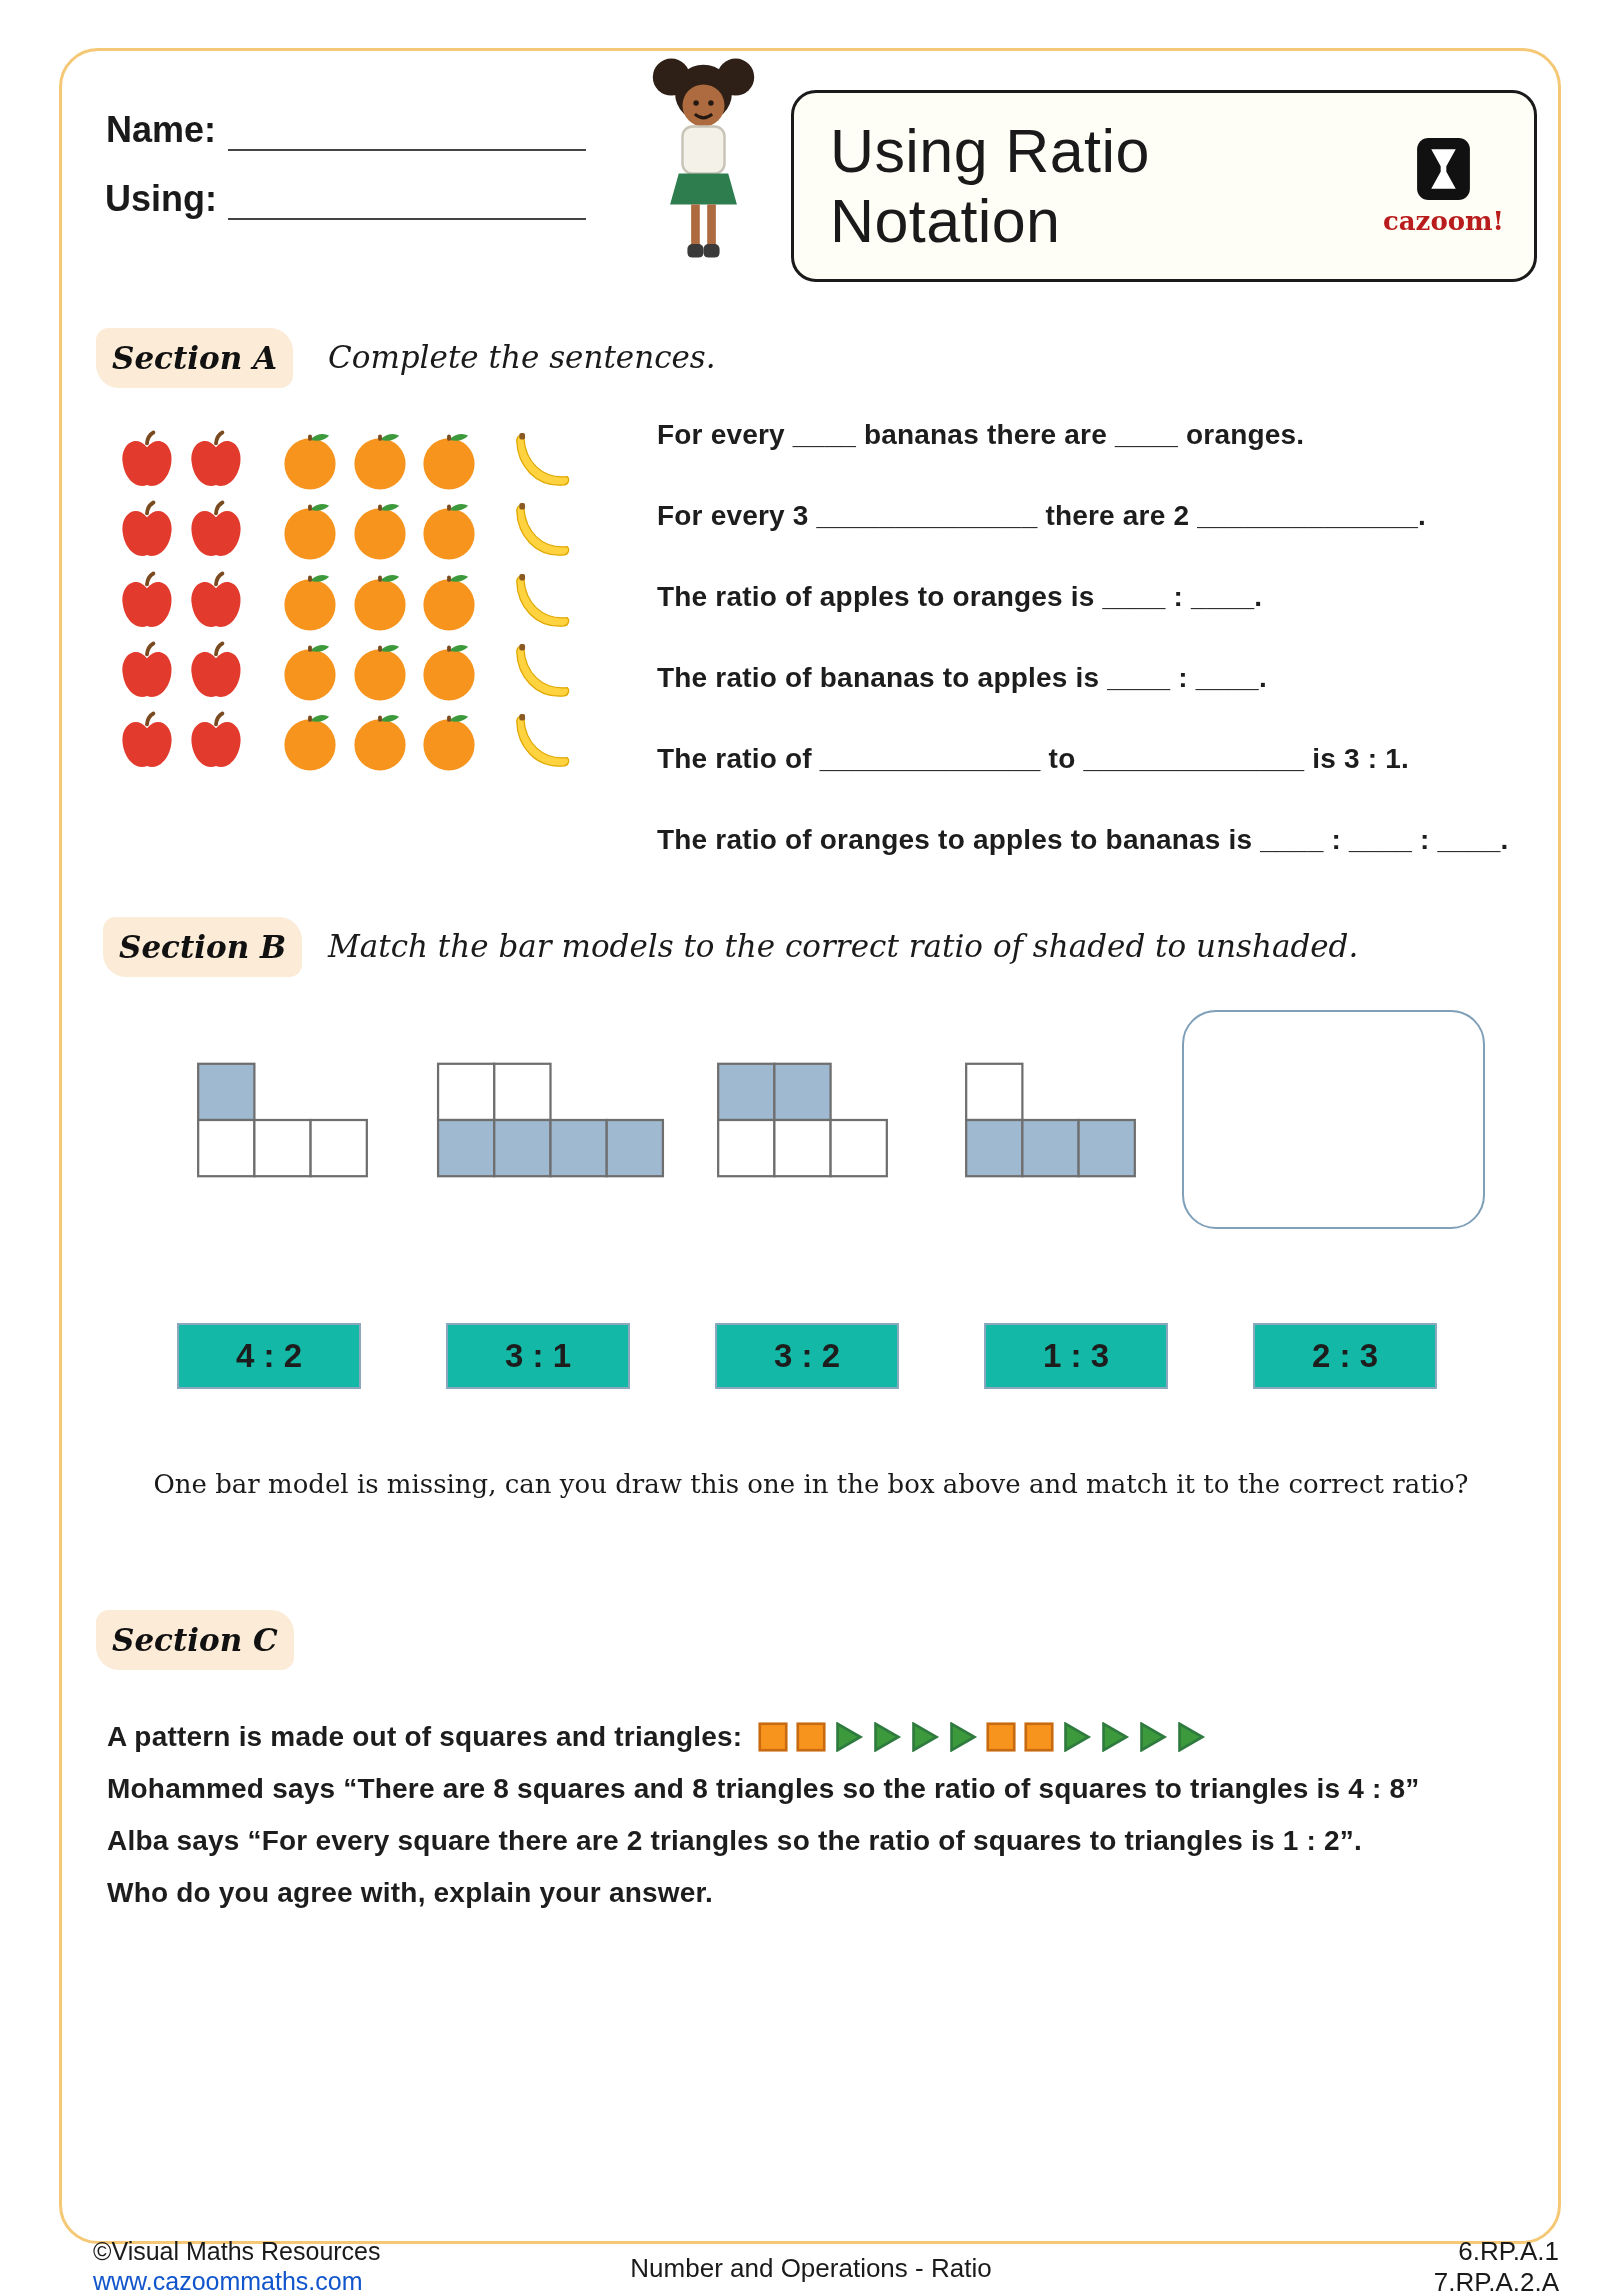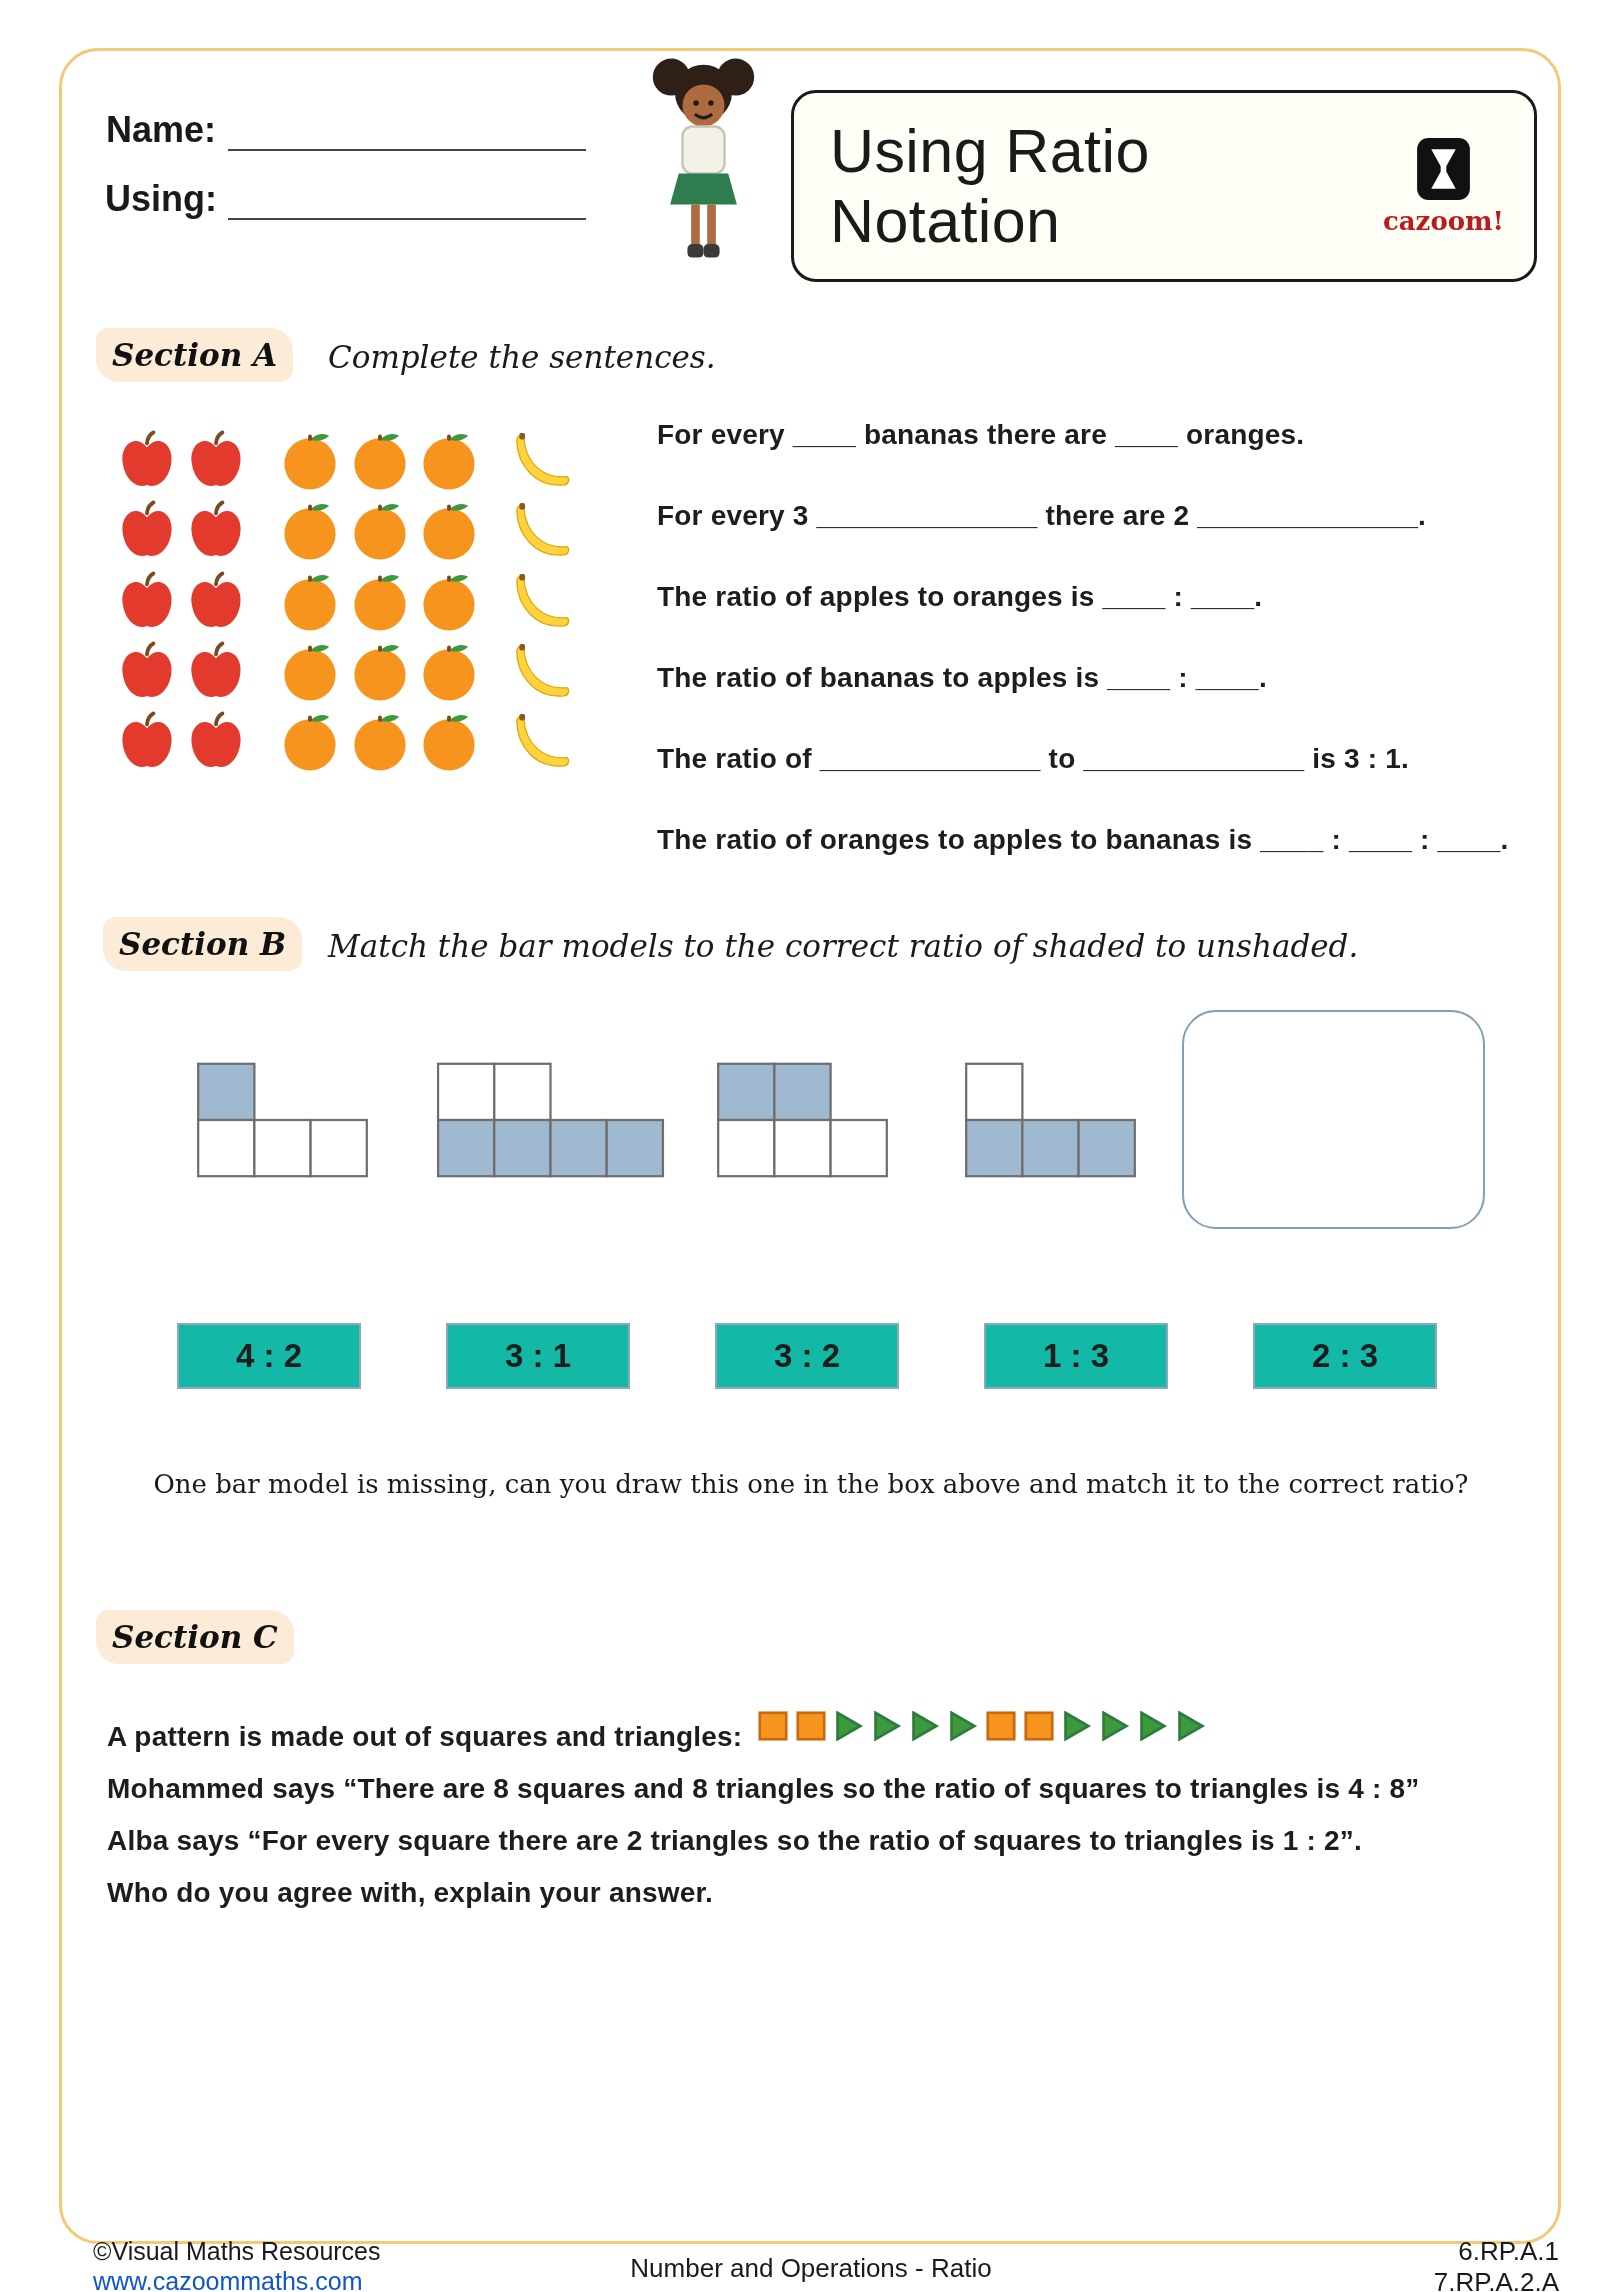--- a/index.html
+++ b/index.html
@@ -22,21 +22,21 @@
     position:absolute;left:791px;top:90px;width:746px;height:192px;
     background:#FFFEF6;border:3.6px solid #1a1a1a;border-radius:25px;box-sizing:border-box;
     display:flex;align-items:center;justify-content:space-between;padding:0 30px 0 36px;
   }
   .title-text{font-weight:normal;font-size:61px;color:#1a1a1a;letter-spacing:0.4px;}
   .logo{display:flex;flex-direction:column;align-items:center;gap:3.6px;}
   .logo svg{width:59px;height:66px;}
   .logo-text{font-family:"DejaVu Serif", serif;font-weight:bold;font-size:26px;color:#b91c1c;}
   
   .section-pill{
-    position:absolute;height:54px;min-width:195px;background:#FBEBD7;
+    position:absolute;height:60px;min-width:195px;background:#FBEBD7;
     border-radius:12.5px 23px 12.5px 23px;display:flex;align-items:center;justify-content:center;
     font-family:"DejaVu Serif", serif;font-weight:bold;font-style:italic;font-size:31px;color:#111;
     padding:16px 16px;box-sizing:border-box;
   }
   .pill-a{left:96px;top:328px;}
   .pill-b{left:96px;top:917px;margin-left:7px;}
   .pill-c{left:96px;top:1610px;}
   .instruction{
     position:absolute;font-family:"DejaVu Serif", serif;font-style:italic;font-size:31px;color:#1a1a1a;
   }
@@ -66,21 +66,21 @@
     display:flex;align-items:center;justify-content:center;
     font-weight:bold;font-size:33px;color:#1d1d1d;
   }
   .note{
     position:absolute;left:96px;top:1469px;width:1430px;text-align:center;
     font-family:"DejaVu Serif", serif;font-size:26px;color:#1a1a1a;
   }
   
   .section-c-text{position:absolute;left:107px;top:1711px;width:1433px;}
   .c-line{font-weight:bold;font-size:28px;color:#1d1d1d;line-height:52px;letter-spacing:0.2px;}
-  .c-line-1{display:flex;align-items:flex-start;gap:16px;}
+  .c-line-1{display:flex;align-items:center;gap:16px;}
   .pattern{display:flex;align-items:center;gap:8px;}
   .pattern span{display:inline-flex;}
   .pattern svg{width:30px;height:30px;}
   
   .footer-left{position:absolute;left:93px;top:2236px;font-size:25px;color:#1a1a1a;line-height:30px;}
   .footer-link{color:#1155CC;text-decoration:underline;cursor:pointer;}
   .footer-center{position:absolute;left:0;top:2253px;width:1622px;text-align:center;font-size:26px;color:#1a1a1a;}
   .footer-right{position:absolute;right:63px;top:2236px;text-align:right;font-size:26px;color:#1a1a1a;line-height:31px;}
 </style>
 </head>

